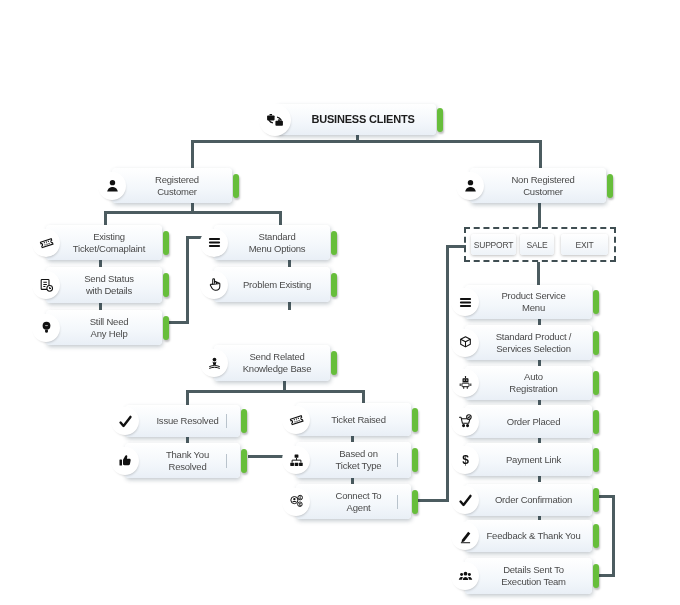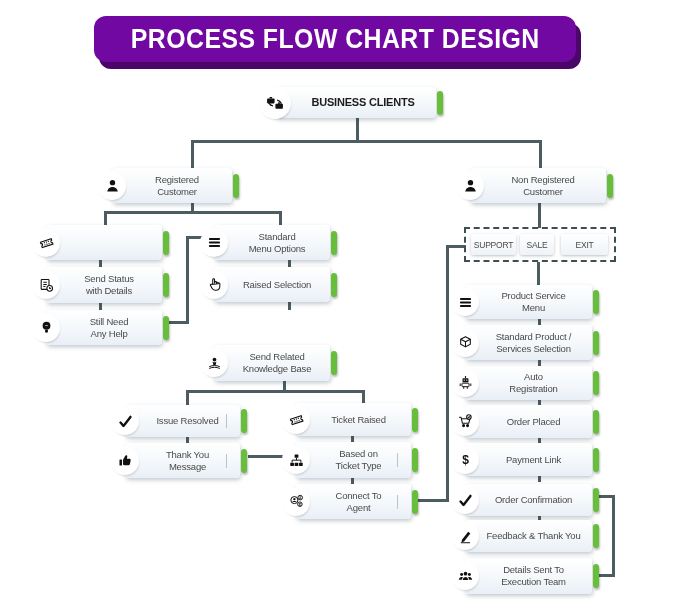--- a/index.html
+++ b/index.html
@@ -39,23 +39,20 @@
   .branch-option{position:absolute;top:5px;height:21px;border-radius:3px;
         background:linear-gradient(180deg,#fff,#eef3f8);
         box-shadow:0 1px 3px rgba(0,0,0,.25);
         display:flex;align-items:center;justify-content:center;
         font-size:8.5px;color:#4a4a4a;letter-spacing:-.2px;}
 </style>
 </head>
 <body>
 
 <div class="canvas">
-  <div class="banner" style="background: rgb(113, 8, 162); box-shadow: rgb(74, 6, 105) 5px 7px 0px;">
-    <span>PROCESS FLOW CHART DESIGN</span>
-  </div>
   <div id="connectors">
       <div class="conn" style="left: 356px; top: 118px; width: 3px; height: 25px; background: rgb(76, 92, 96);"></div>
       <div class="conn" style="left: 191px; top: 140px; width: 351px; height: 3px; background: rgb(76, 92, 96);"></div>
       <div class="conn" style="left: 191px; top: 140px; width: 3px; height: 28px; background: rgb(76, 92, 96);"></div>
       <div class="conn" style="left: 539px; top: 140px; width: 3px; height: 28px; background: rgb(76, 92, 96);"></div>
       <div class="conn" style="left: 191px; top: 203px; width: 3px; height: 9px; background: rgb(76, 92, 96);"></div>
       <div class="conn" style="left: 104px; top: 211px; width: 178px; height: 3px; background: rgb(76, 92, 96);"></div>
       <div class="conn" style="left: 104px; top: 211px; width: 3px; height: 15px; background: rgb(76, 92, 96);"></div>
       <div class="conn" style="left: 279px; top: 211px; width: 3px; height: 15px; background: rgb(76, 92, 96);"></div>
       <div class="conn" style="left: 99px; top: 260px; width: 3px; height: 8px; background: rgb(76, 92, 96);"></div>
@@ -82,21 +79,21 @@
       <div class="conn" style="left: 538px; top: 360px; width: 3px; height: 7px; background: rgb(76, 92, 96);"></div>
       <div class="conn" style="left: 538px; top: 400px; width: 3px; height: 6px; background: rgb(76, 92, 96);"></div>
       <div class="conn" style="left: 538px; top: 438px; width: 3px; height: 6px; background: rgb(76, 92, 96);"></div>
       <div class="conn" style="left: 538px; top: 476px; width: 3px; height: 6px; background: rgb(76, 92, 96);"></div>
       <div class="conn" style="left: 538px; top: 513px; width: 3px; height: 8px; background: rgb(76, 92, 96);"></div>
       <div class="conn" style="left: 597px; top: 495px; width: 17px; height: 3px; background: rgb(76, 92, 96);"></div>
       <div class="conn" style="left: 612px; top: 495px; width: 3px; height: 82px; background: rgb(76, 92, 96);"></div>
       <div class="conn" style="left: 597px; top: 574px; width: 17px; height: 3px; background: rgb(76, 92, 96);"></div>
     </div>
   <div id="nodes">
-      <div class="node big" style="left: 276px; top: 87px; width: 160px; height: 31px;">
+      <div class="node big" style="left: 276px; top: 104px; width: 160px; height: 31px;">
     <span class="icon" style="border-color: rgb(103, 190, 59);">
           <svg viewBox="0 0 24 24">
             <g fill="#111">
               <rect x="2.5" y="6.5" width="9" height="6" rx="1"></rect>
               <rect x="5.5" y="4.8" width="3" height="1.7"></rect>
               <rect x="12.5" y="13" width="9" height="6" rx="1"></rect>
               <rect x="15.5" y="11.3" width="3" height="1.7"></rect>
             </g>
             <g fill="none" stroke="#111" stroke-width="1.6">
               <path d="M14.5 8.5a6 6 0 0 1 4.5 3"></path>
@@ -135,20 +132,22 @@
   </div>
       <div class="node" style="left: 46px; top: 225px; width: 116px; height: 35px;">
     <span class="icon" style="border-color: rgb(103, 190, 59);">
           <svg viewBox="0 0 24 24" fill="none" stroke="#111" stroke-width="1.5">
             <g transform="rotate(-18 12 12)">
               <path d="M4 9h16v2.2a1.8 1.8 0 0 0 0 3.6V17H4v-2.2a1.8 1.8 0 0 0 0-3.6z"></path>
               <path d="M9 10.5v5M12 10.5v5M15 10.5v5" stroke-dasharray="1.6 1.6"></path>
             </g>
           </svg>
         </span>
+    <span class="label">Existing
+Ticket/Comaplaint</span>
     <span class="bar" style="background: rgb(103, 190, 59);"></span>
   </div>
       <div class="node" style="left: 46px; top: 267px; width: 116px; height: 36px;">
     <span class="icon" style="border-color: rgb(103, 190, 59);">
           <svg viewBox="0 0 24 24" fill="none" stroke="#111" stroke-width="1.5">
             <rect x="4.5" y="3.5" width="11" height="14" rx="1"></rect>
             <path d="M7.5 7.5h5M7.5 10.5h5M7.5 13.5h3"></path>
             <circle cx="16.5" cy="16" r="4" fill="#fff"></circle>
             <path d="M16.5 14v2.2h1.8"></path>
           </svg>
@@ -178,21 +177,21 @@
     <span class="label">Standard
 Menu Options</span>
     <span class="bar" style="background: rgb(103, 190, 59);"></span>
   </div>
       <div class="node" style="left: 214px; top: 267px; width: 116px; height: 35px;">
     <span class="icon" style="border-color: rgb(103, 190, 59);">
           <svg viewBox="0 0 24 24" fill="none" stroke="#111" stroke-width="1.5" stroke-linejoin="round">
             <path d="M9.5 12.5V5.2a1.3 1.3 0 0 1 2.6 0v5.3m0-1.5a1.3 1.3 0 0 1 2.6 0v2m0-1a1.2 1.2 0 0 1 2.4 0v1.5m0-.5a1.2 1.2 0 0 1 2.4 0v3.5c0 3.5-2.5 5.5-5.5 5.5h-1.2c-2 0-3.3-.8-4.3-2.6l-2.3-4.2c-.6-1.1.8-2.2 1.8-1.3z"></path>
           </svg>
         </span>
-    <span class="label">Raised Selection</span>
+    <span class="label">Problem Existing</span>
     <span class="bar" style="background: rgb(103, 190, 59);"></span>
   </div>
       <div class="node" style="left: 214px; top: 309px; width: 116px; height: 36px; margin-top: 36px;">
     <span class="icon" style="border-color: rgb(103, 190, 59);">
           <svg viewBox="0 0 24 24">
             <circle cx="12" cy="6.5" r="2.6" fill="#111"></circle>
             <path d="M9.2 9.2c1.7 1.6 3.9 1.6 5.6 0l-1.2 5h-3.2z" fill="#111"></path>
             <g fill="none" stroke="#111" stroke-width="1.4">
               <path d="M4.5 16.5c5-2.2 10-2.2 15 0"></path>
               <path d="M4.5 19c5-2.2 10-2.2 15 0"></path>
@@ -214,21 +213,21 @@
   <span class="divider"></span>
       </div>
       <div class="node" style="left: 125px; top: 443px; width: 115px; height: 35px;">
     <span class="icon" style="border-color: rgb(103, 190, 59);">
           <svg viewBox="0 0 24 24" fill="#111">
             <path d="M8.5 11l3.2-5.6c.9-1.5 3-.8 2.8.9l-.5 3.2h3.6c1.1 0 1.9 1 1.7 2.1l-1 5.4c-.2 1-1 1.6-2 1.6h-5.6c-.9 0-1.7-.4-2.2-1.1z"></path>
             <rect x="3.5" y="10.5" width="3.6" height="8.5" rx="0.8"></rect>
           </svg>
         </span>
     <span class="label">Thank You
-Message</span>
+Resolved</span>
     <span class="bar" style="background: rgb(103, 190, 59);"></span>
   <span class="divider"></span>
       </div>
       <div class="node" style="left: 296px; top: 403px; width: 115px; height: 33px;">
     <span class="icon" style="border-color: rgb(103, 190, 59);">
           <svg viewBox="0 0 24 24" fill="none" stroke="#111" stroke-width="1.5">
             <g transform="rotate(-18 12 12)">
               <path d="M4 9h16v2.2a1.8 1.8 0 0 0 0 3.6V17H4v-2.2a1.8 1.8 0 0 0 0-3.6z"></path>
               <path d="M9 10.5v5M12 10.5v5M15 10.5v5" stroke-dasharray="1.6 1.6"></path>
             </g>

